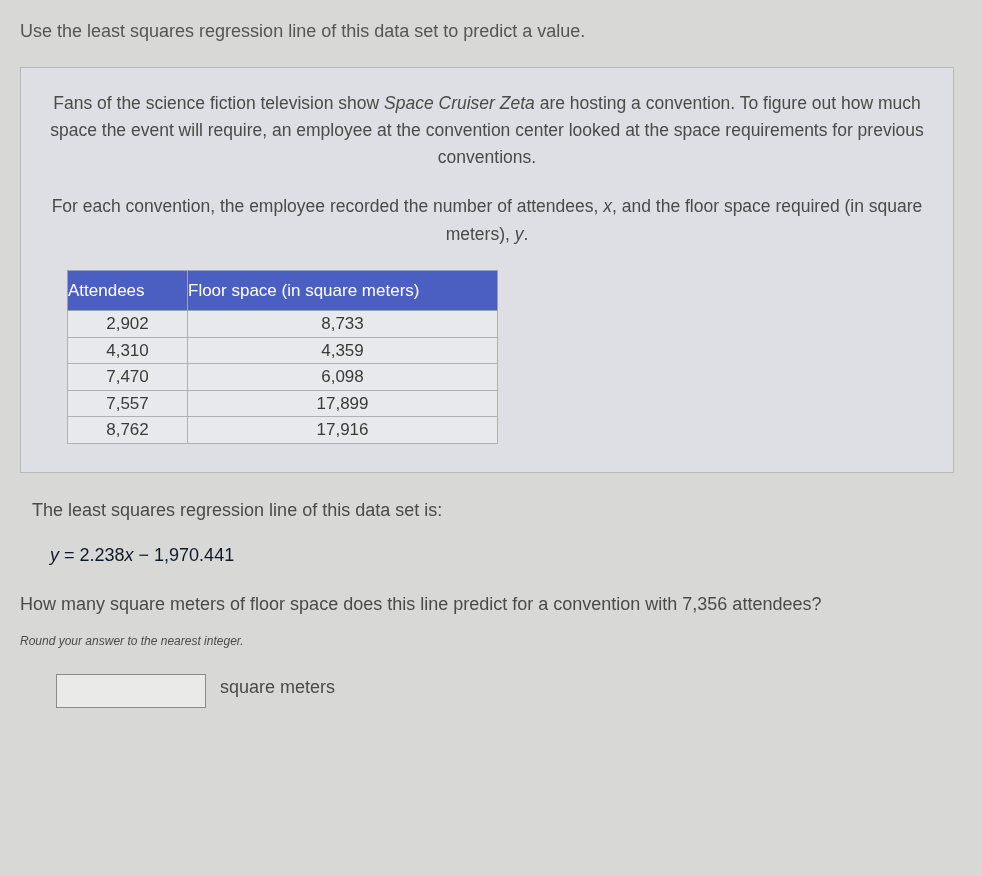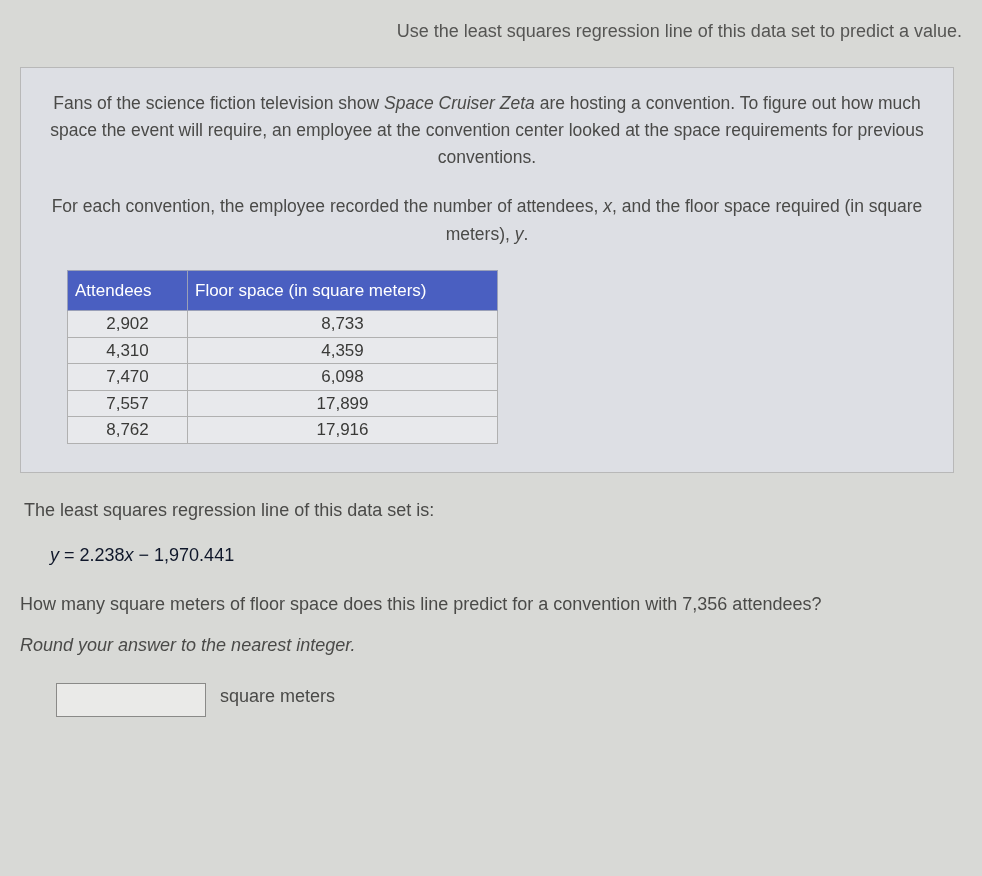--- a/index.html
+++ b/index.html
@@ -15,21 +15,20 @@
       padding: 18px 20px;
       color: #4a4a48;
       font-size: 17px;
       line-height: 1.5;
     }
     .page-title {
       color: #555553;
       font-size: 18px;
       margin-bottom: 22px;
       font-weight: normal;
-      text-align: right;
     }
     .problem-box {
       background: #dddfe4;
       border: 1px solid #b8b8b8;
       padding: 22px 26px 28px 26px;
       margin: 0 8px 24px 0;
     }
     .para {
       color: #4a4a48;
       font-size: 17.5px;
@@ -45,21 +44,21 @@
     }
     .data-table {
       border-collapse: collapse;
       margin-left: 20px;
       margin-top: 4px;
     }
     .data-table th {
       background: #4a5fc1;
       color: #ffffff;
       font-weight: normal;
-      padding: 7px 7px;
+      padding: 7px 0;
       border: 1px solid #9aa0b8;
       font-size: 17px;
       text-align: left;
     }
     .data-table th:nth-child(2) {
       text-align: left;
     }
     .data-table td {
       background: #e8e9ec;
       border: 1px solid #b0b0b0;
@@ -68,21 +67,21 @@
       font-size: 17px;
       color: #3a3a38;
     }
     .data-table td:first-child {
       width: 120px;
     }
     .data-table td:nth-child(2) {
       width: 310px;
     }
     .regression-line {
-      margin: 8px 0 10px 4px;
+      margin: 8px 0 10px 12px;
       font-size: 18px;
       color: #4a4a48;
     }
     .equation {
       margin: 18px 0 22px 30px;
       font-size: 18px;
       color: #0f172a;
       font-style: italic;
     }
     .equation .noital {
@@ -90,21 +89,21 @@
     }
     .question {
       margin-bottom: 14px;
       font-size: 18px;
       color: #4a4a48;
       line-height: 1.5;
     }
     .instruction {
       font-style: italic;
       margin-bottom: 24px;
-      font-size: 18px;
+      font-size: 12px;
       color: #4a4a48;
     }
     .answer-row {
       display: flex;
       align-items: flex-start;
       margin-left: 36px;
       gap: 14px;
     }
     .answer-input {
       width: 150px;

